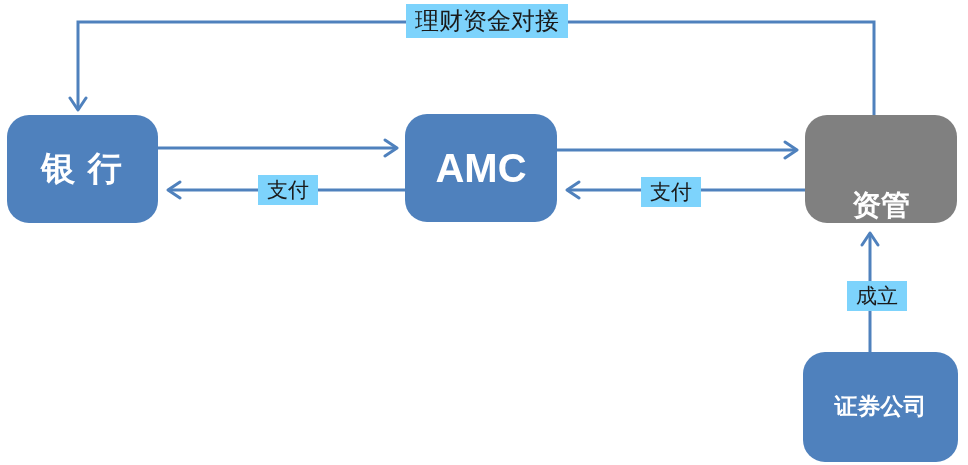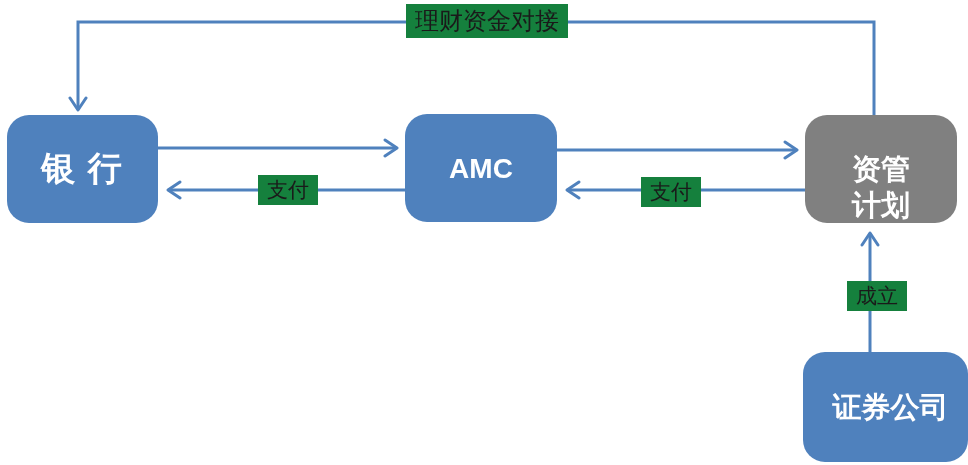--- a/index.html
+++ b/index.html
@@ -17,28 +17,28 @@
     text-align:center;
     color:#ffffff;
     border-radius:22px;
     font-weight:bold;
     font-family:"Liberation Serif","DejaVu Serif",serif;
     line-height:1.25;
   }
   .node.blue{background:#4F81BD;}
   .node.gray{background:#808080;}
   #node-bank{left:7px;top:115px;width:151px;height:108px;font-size:34px;letter-spacing:2px;}
-  #node-amc{left:405px;top:114px;width:152px;height:108px;font-size:28px;
+  #node-amc{left:405px;top:114px;width:152px;height:108px;font-size:40px;
     font-family:"Liberation Sans","DejaVu Sans",sans-serif;}
   #node-asset-plan{left:805px;top:115px;width:152px;height:108px;font-size:29px;align-items:flex-end;}
-  #node-securities{left:803px;top:352px;width:155px;height:110px;font-size:29px;padding-left:10px;}
+  #node-securities{left:803px;top:352px;width:155px;height:110px;font-size:23px;}
   .edge-label{
     position:absolute;
     transform:translate(-50%,-50%);
-    background:#15803d;
+    background:#7dd3fc;
     color:#1a1a1a;
     padding:1px 9px;
     white-space:nowrap;
     font-family:"Liberation Serif","DejaVu Serif",serif;
     text-align:center;
   }
   #label-wealth-link{left:487px;top:21px;font-size:24px;}
   #label-transfer-npa{left:276px;top:147px;font-size:22px;}
   #label-pay-amc-bank{left:288px;top:190px;font-size:21px;}
   #label-transfer-npa-income{left:677px;top:150px;font-size:22px;}
@@ -74,21 +74,20 @@
     <span>银 行</span>
   </div>
 
   <div class="node blue" id="node-amc">
     <span>AMC</span>
   </div>
 
   <div class="node gray" id="node-asset-plan">
     <span>
       <span style="display:block">资管</span>
-      <span style="display:block">计划</span>
     </span>
   </div>
 
   <div class="node blue" id="node-securities">
     <span>证券公司</span>
   </div>
 
   <div class="edge-label" id="label-wealth-link">理财资金对接</div>
 
 

